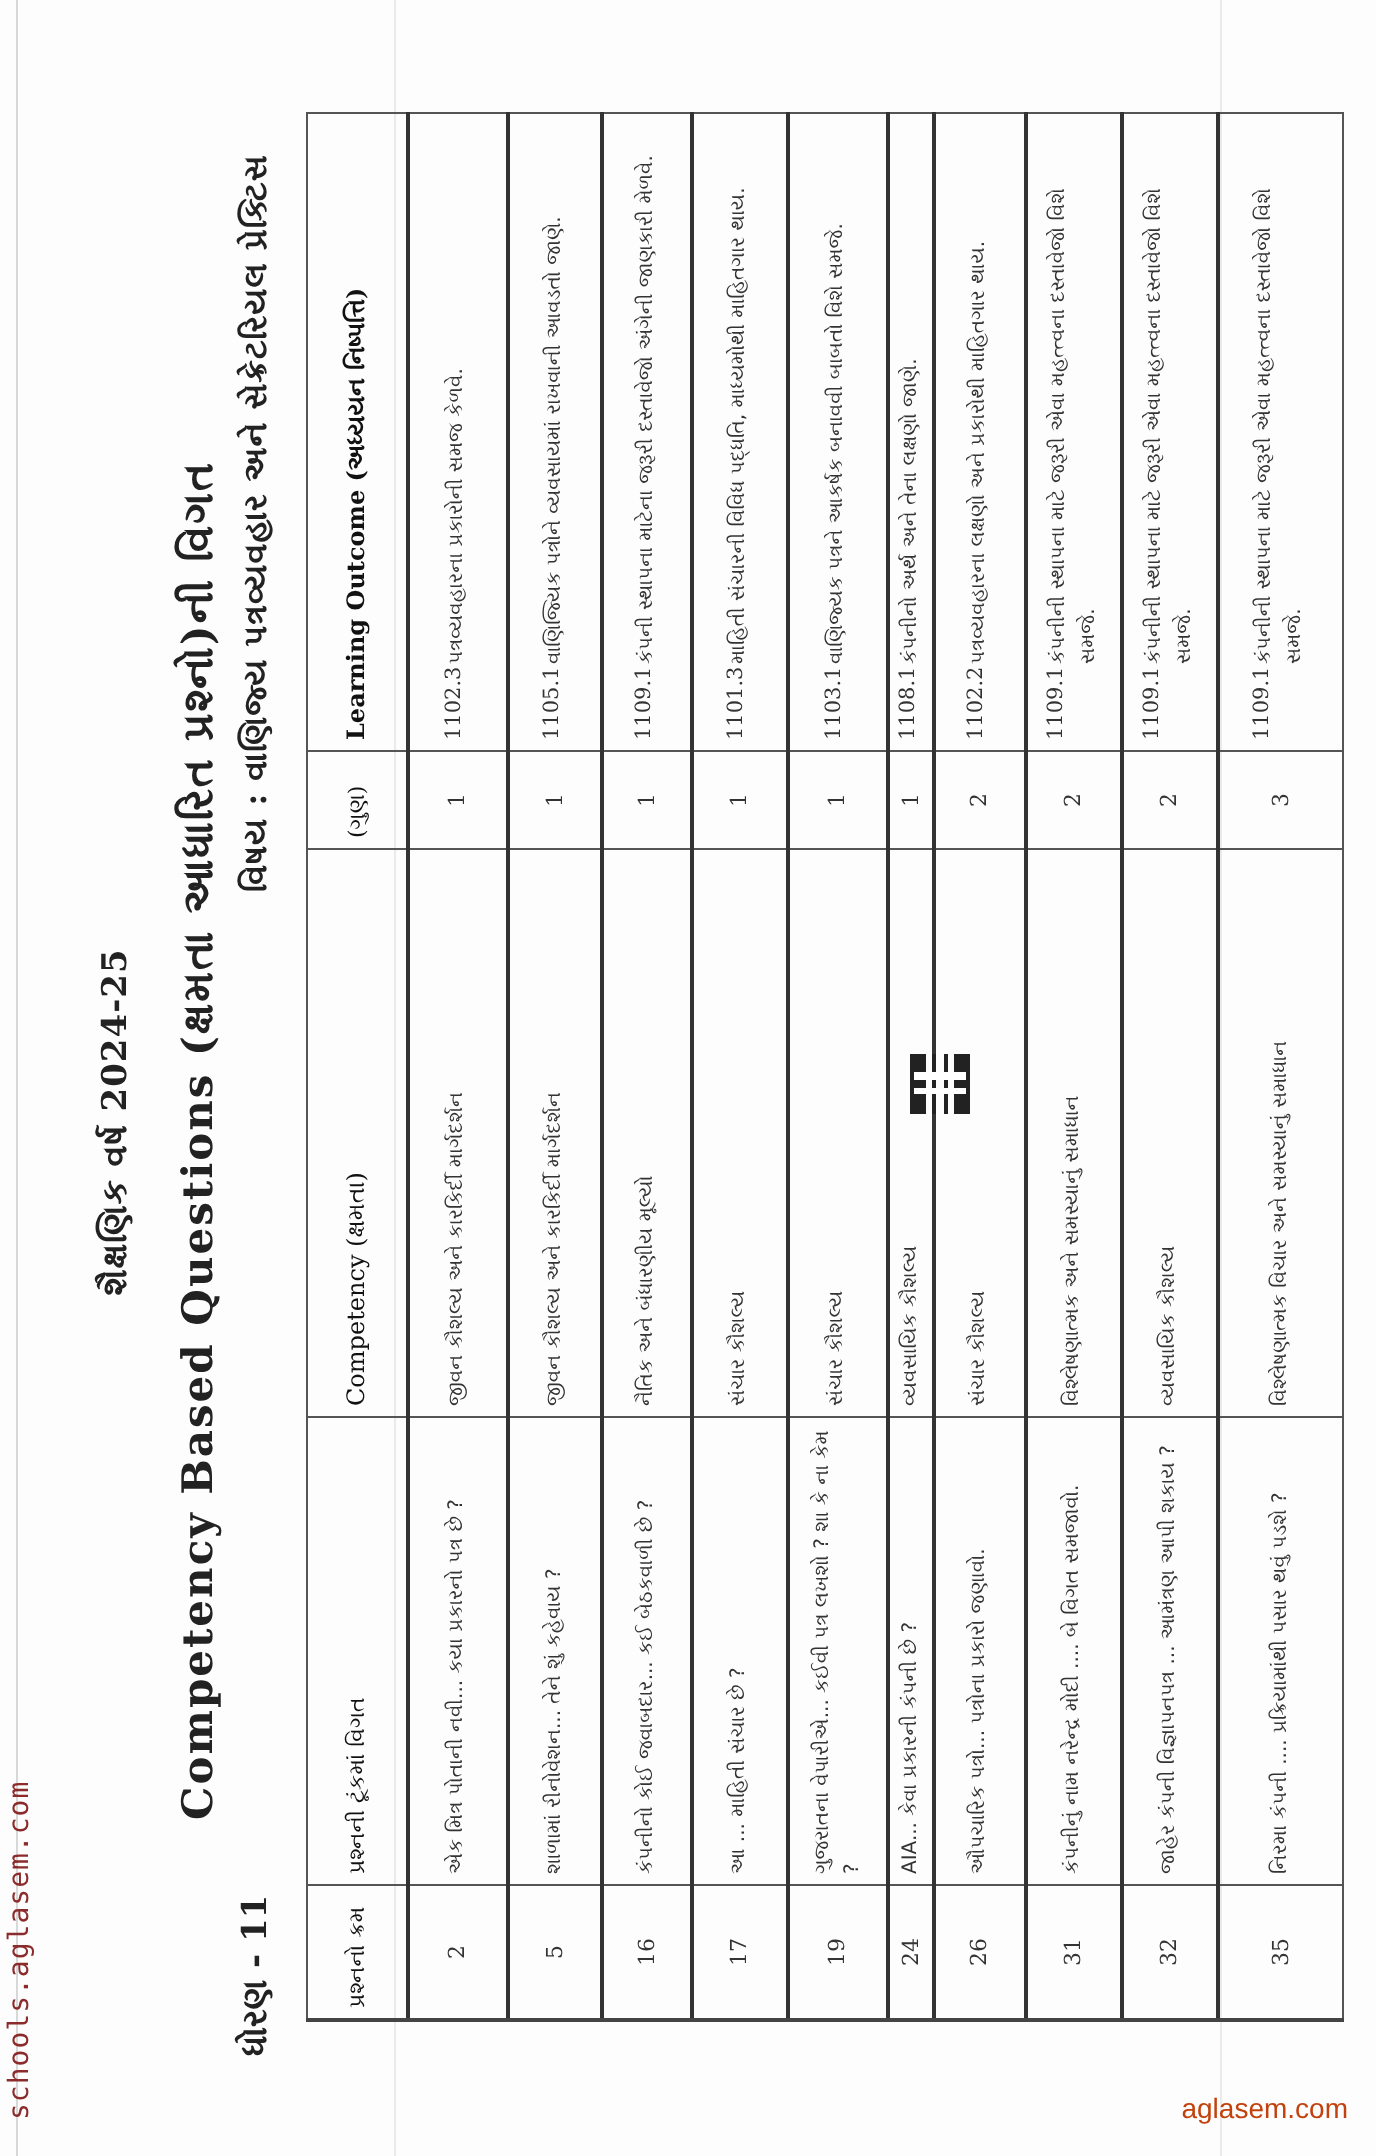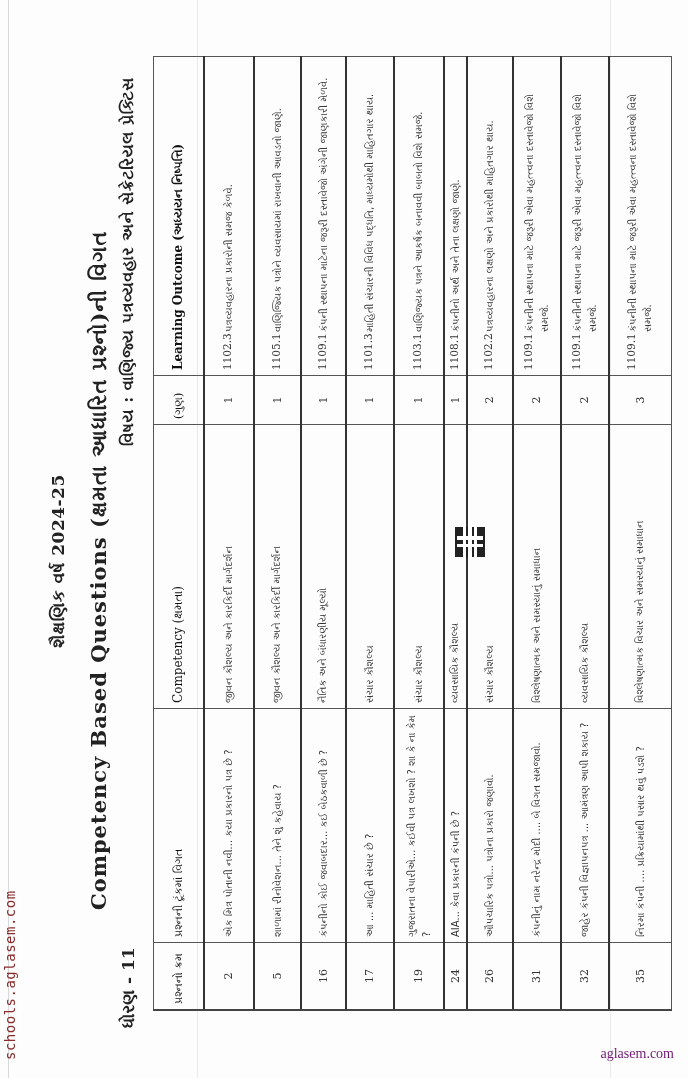--- a/index.html
+++ b/index.html
@@ -12,21 +12,21 @@
   .scan-streak { position: absolute; top: 0; bottom: 0; width: 1px; background: rgba(180,180,180,0.25); }
   .left-rule { position: absolute; left: 8px; top: 0; bottom: 0; width: 1px; background: #d8d8d8; }
   .watermark-left {
     position: absolute; left: 2px; top: 1060px;
     transform-origin: 0 0; transform: rotate(-90deg);
     font-family: "DejaVu Sans Mono", monospace; font-size: 14px; color: #8b2b2b;
     white-space: nowrap; letter-spacing: 0.5px;
   }
   .watermark-bottom {
     position: absolute; right: 14px; bottom: 16px;
-    font-family: Liberation Serif, serif; font-size: 14px; color: #701a75;
+    font-family: Liberation Sans, sans-serif; font-size: 14px; color: #c2410c;
   }
   
   .sheet {
     position: absolute; left: 0; top: 1078px;
     width: 1078px; height: 688px;
     transform-origin: 0 0; transform: rotate(-90deg);
   }
   .year-title {
     position: absolute; left: 0; width: 1078px; top: 48px; text-align: center;
     font-size: 17px; font-weight: bold; letter-spacing: 0.5px;

